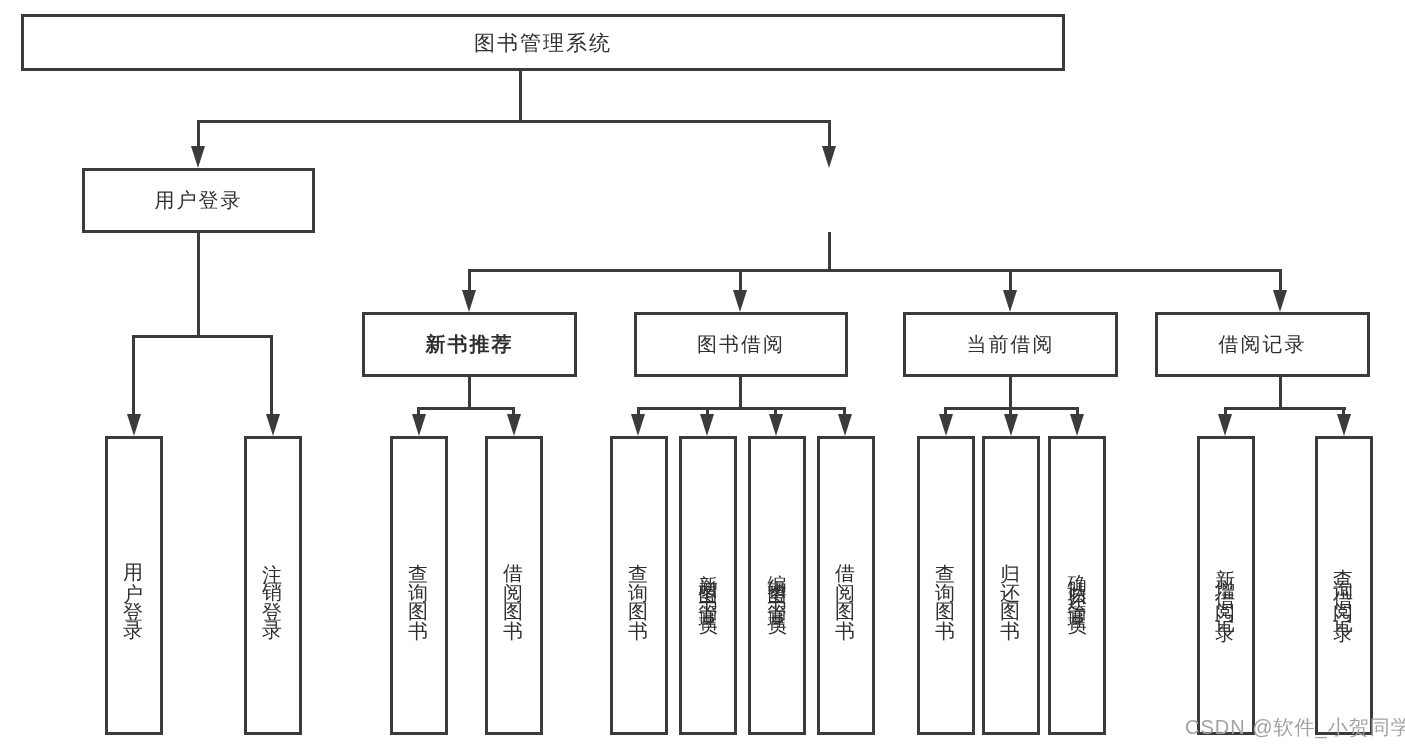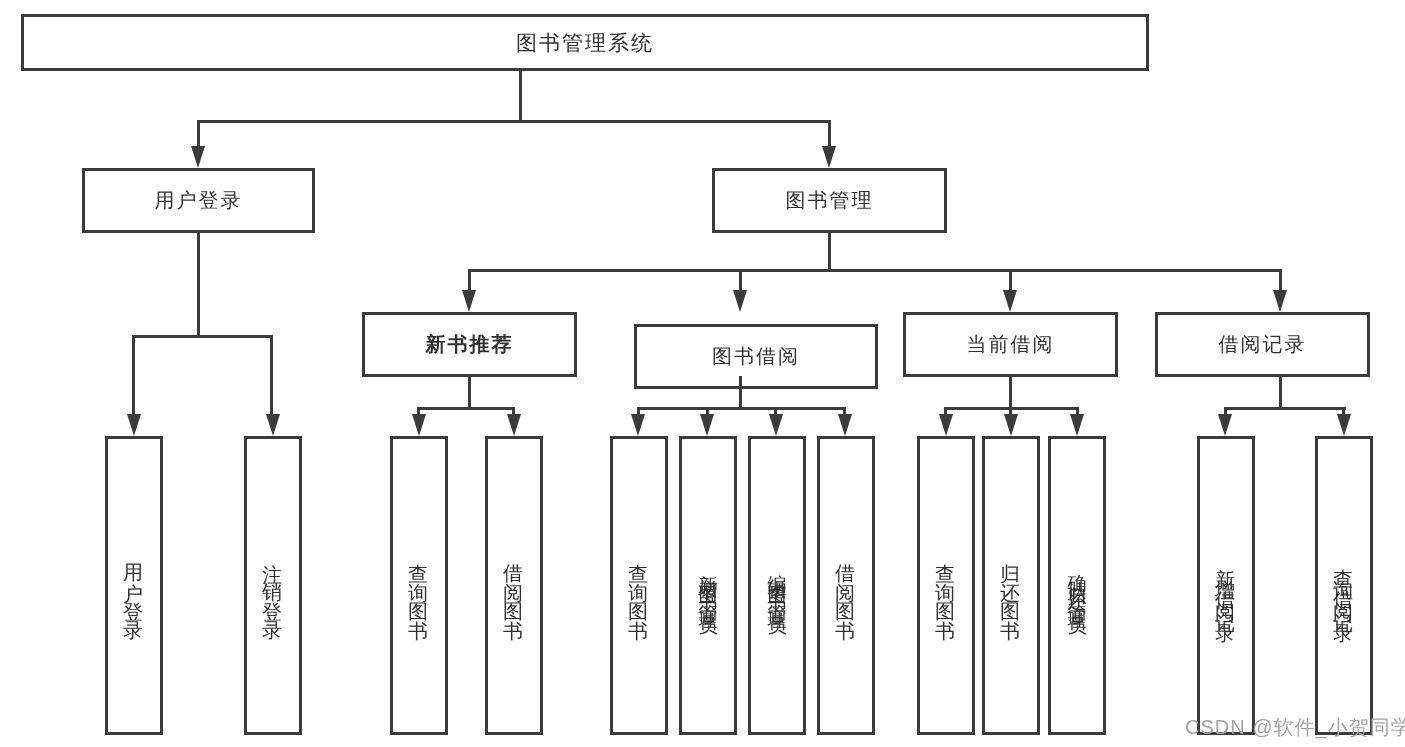--- a/index.html
+++ b/index.html
@@ -32,36 +32,33 @@
   .watermark{
     position:absolute;left:1185px;top:714px;z-index:5;
     font-size:20px;color:#a3a3a3;letter-spacing:1px;white-space:nowrap;
   }
 </style>
 </head>
 <body>
 
 <div id="stage">
 
-  <div class="hbox" style="left:21px;top:14px;width:1128px;height:57px;font-size:21px;text-align:right;">
+  <div class="hbox" style="left:21px;top:14px;width:1044px;height:57px;font-size:21px;text-align:right;">
     <span>图书管理系统</span>
   </div>
 
   <div class="vline" style="left:519px;top:69px;height:52px;"></div>
   <div class="hline" style="left:197px;top:120px;width:634px;"></div>
   <div class="vline" style="left:197px;top:120px;height:30px;"></div>
   <div class="vline" style="left:828px;top:120px;height:30px;"></div>
   <div class="arr" style="left:191px;top:146px;"></div>
   <div class="arr" style="left:822px;top:146px;"></div>
 
   <div class="hbox" style="left:82px;top:168px;width:233px;height:65px;">
     <span>用户登录</span>
-  </div>
-  <div class="hbox" style="left:712px;top:168px;width:235px;height:65px;">
-    <span>图书管理</span>
   </div>
 
   <div class="vline" style="left:197px;top:232px;height:104px;"></div>
   <div class="hline" style="left:132px;top:335px;width:141px;"></div>
   <div class="vline" style="left:132px;top:335px;height:83px;"></div>
   <div class="vline" style="left:270px;top:335px;height:83px;"></div>
   <div class="arr" style="left:127px;top:414px;"></div>
   <div class="arr" style="left:266px;top:414px;"></div>
 
   <div class="vline" style="left:828px;top:232px;height:40px;"></div>
@@ -71,21 +68,21 @@
   <div class="vline" style="left:1009px;top:269px;height:25px;"></div>
   <div class="vline" style="left:1279px;top:269px;height:25px;"></div>
   <div class="arr" style="left:462px;top:290px;"></div>
   <div class="arr" style="left:733px;top:290px;"></div>
   <div class="arr" style="left:1003px;top:290px;"></div>
   <div class="arr" style="left:1273px;top:290px;"></div>
 
   <div class="hbox" style="left:362px;top:312px;width:215px;height:65px;font-weight:bold;">
     <span>新书推荐</span>
   </div>
-  <div class="hbox" style="left:634px;top:312px;width:244px;height:65px;margin-top:12px;">
+  <div class="hbox" style="left:634px;top:312px;width:214px;height:65px;">
     <span>图书借阅</span>
   </div>
   <div class="hbox" style="left:903px;top:312px;width:215px;height:65px;">
     <span>当前借阅</span>
   </div>
   <div class="hbox" style="left:1155px;top:312px;width:215px;height:65px;">
     <span>借阅记录</span>
   </div>
 
   <div class="vline" style="left:468px;top:376px;height:33px;"></div>

